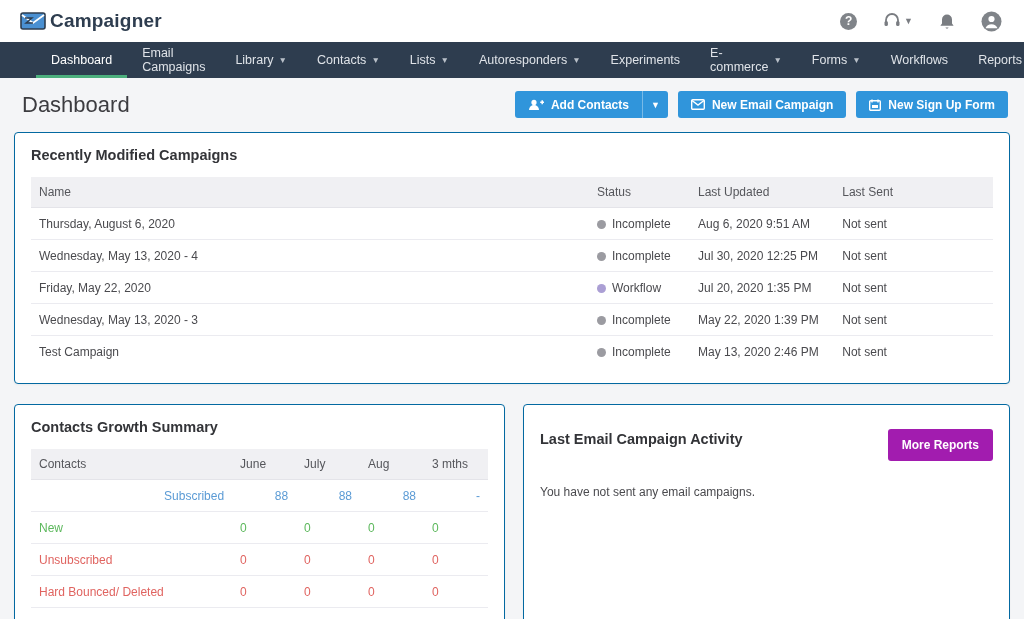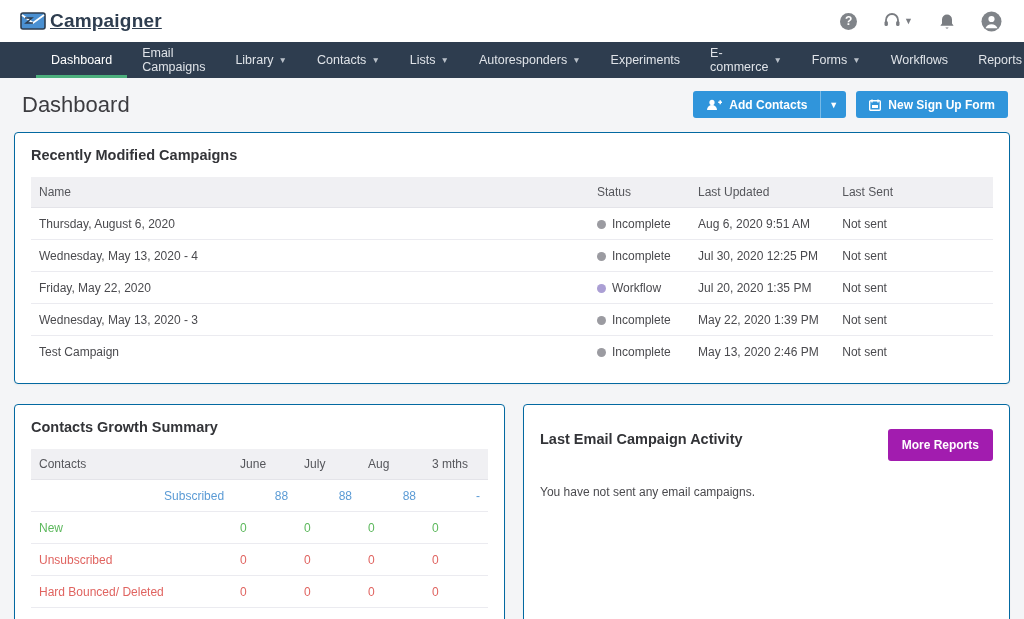--- a/index.html
+++ b/index.html
@@ -9,21 +9,21 @@
     background: #f4f5f7;
     color: #4a4a4e;
   }
   
   .topbar {
     height: 42px; background: #ffffff;
     display: flex; align-items: center; justify-content: space-between;
     padding: 0 22px 0 20px;
   }
   .logo { display: flex; align-items: center; gap: 4px; cursor: pointer; }
-  .logo-text { font-size: 19px; font-weight: 700; color: #2e3d4f; letter-spacing: 0.2px; text-decoration: underline; }
+  .logo-text { font-size: 19px; font-weight: 700; color: #2e3d4f; letter-spacing: 0.2px; }
   .topbar-icons { display: flex; align-items: center; gap: 26px; color: #7a7d82; }
   .tb-icon { display: inline-flex; align-items: center; cursor: pointer; }
   .help-circle {
     width: 17px; height: 17px; border-radius: 50%; background: #808489; color: #fff;
     font-size: 12px; font-weight: 700; display: inline-flex; align-items: center; justify-content: center;
   }
   .caret { font-size: 9px; color: #7a7d82; margin-left: 3px; }
   
   .navbar {
     height: 36px; background: #2e3d4f;
@@ -214,20 +214,29 @@
               <path d="M1 11 a5 5 0 0 1 10 0 z" fill="#fff"></path>
               <path d="M12.2 3.2 h4 M14.2 1.2 v4" stroke="#fff" stroke-width="1.5"></path>
             </svg>
           </span>
           <span>Add Contacts</span>
         </button>
         <button class="btn-caret">▼</button>
       </span>
       <button class="btn-blue">
         <span class="btn-icon">
+          <svg width="14" height="11" viewBox="0 0 14 11">
+            <rect x="0.7" y="0.7" width="12.6" height="9.6" rx="1" fill="none" stroke="#fff" stroke-width="1.4"></rect>
+            <path d="M1 1.5 L7 6 L13 1.5" fill="none" stroke="#fff" stroke-width="1.4"></path>
+          </svg>
+        </span>
+        <span>New Email Campaign</span>
+      </button>
+      <button class="btn-blue">
+        <span class="btn-icon">
           <svg width="12" height="12" viewBox="0 0 12 12">
             <rect x="0.7" y="1.7" width="10.6" height="9.6" rx="1" fill="none" stroke="#fff" stroke-width="1.4"></rect>
             <path d="M3 0.5 v3 M9 0.5 v3" stroke="#fff" stroke-width="1.4"></path>
             <rect x="3" y="6" width="6" height="3" fill="#fff"></rect>
           </svg>
         </span>
         <span>New Sign Up Form</span>
       </button>
     </div>
   </div>

